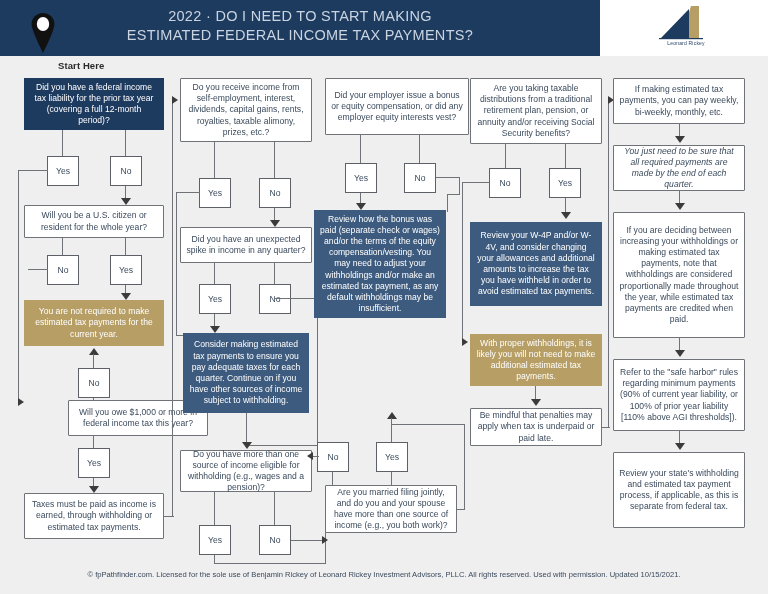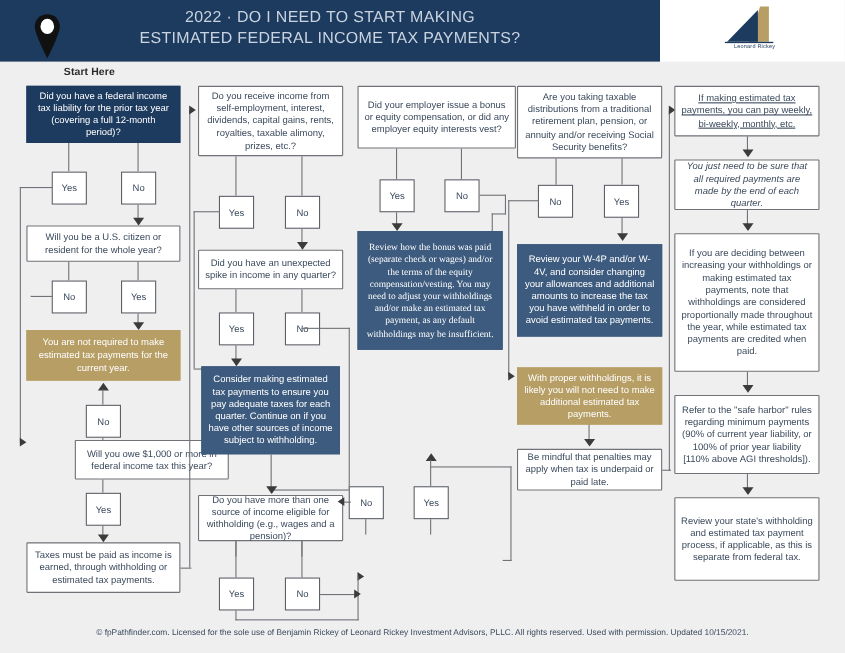--- a/index.html
+++ b/index.html
@@ -220,33 +220,34 @@
   <div class="yn" style="left:404px;top:163px;">No</div>
 
   <div class="ln lnv" style="left:360px;top:193px;height:14px;"></div>
   <div class="arrow-d" style="left:356px;top:203px;"></div>
 
   <div class="ln lnh" style="left:436px;top:177px;width:24px;"></div>
   <div class="ln lnv" style="left:459px;top:177px;height:18px;"></div>
   <div class="ln lnh" style="left:447px;top:194px;width:13px;"></div>
   <div class="ln lnv" style="left:447px;top:194px;height:18px;"></div>
 
-  <div class="node blue" style="left:325px;top:210px;width:132px;height:108px;font-family:Liberation Serif, serif;">Review how the bonus was paid (separate check or wages) and/or the terms of the equity compensation/vesting. You may need to adjust your withholdings and/or make an estimated tax payment, as any default withholdings may be insufficient.</div>
+  <div class="node blue" style="left:314px;top:210px;width:132px;height:108px;">Review how the bonus was paid (separate check or wages) and/or the terms of the equity compensation/vesting. You may need to adjust your withholdings and/or make an estimated tax payment, as any default withholdings may be insufficient.</div>
 
 
   <div class="arrow-u" style="left:387px;top:412px;"></div>
   <div class="ln lnv" style="left:391px;top:418px;height:24px;"></div>
   <div class="yn" style="left:376px;top:442px;">Yes</div>
   <div class="yn" style="left:317px;top:442px;">No</div>
   <div class="ln lnv" style="left:391px;top:472px;height:14px;"></div>
   <div class="ln lnv" style="left:332px;top:472px;height:14px;"></div>
 
   <div class="ln lnh" style="left:311px;top:456px;width:8px;"></div>
   <div class="arrow-l" style="left:307px;top:452px;"></div>
 
+  <div class="node q" style="left:325px;top:485px;width:132px;height:48px;">Are you married filing jointly, and do you and your spouse have more than one source of income (e.g., you both work)?</div>
 
   <div class="ln lnh" style="left:457px;top:509px;width:8px;"></div>
   <div class="ln lnv" style="left:464px;top:424px;height:86px;"></div>
   <div class="ln lnh" style="left:391px;top:424px;width:74px;"></div>
 
   <div class="node q" style="left:470px;top:78px;width:132px;height:66px;">Are you taking taxable distributions from a traditional retirement plan, pension, or annuity and/or receiving Social Security benefits?</div>
   <div class="ln lnv" style="left:505px;top:144px;height:24px;"></div>
   <div class="ln lnv" style="left:565px;top:144px;height:24px;"></div>
   <div class="yn" style="left:489px;top:168px;">No</div>
   <div class="yn" style="left:549px;top:168px;">Yes</div>
@@ -264,21 +265,21 @@
 
   <div class="ln lnv" style="left:535px;top:386px;height:17px;"></div>
   <div class="arrow-d" style="left:531px;top:399px;"></div>
 
   <div class="node q" style="left:470px;top:408px;width:132px;height:38px;">Be mindful that penalties may apply when tax is underpaid or paid late.</div>
 
   <div class="ln lnh" style="left:602px;top:427px;width:8px;"></div>
   <div class="ln lnv" style="left:608px;top:100px;height:328px;"></div>
   <div class="arrow-r" style="left:608px;top:96px;"></div>
 
-  <div class="node q" style="left:613px;top:78px;width:132px;height:46px;text-decoration:underline;">If making estimated tax payments, you can pay weekly, bi-weekly, monthly, etc.</div>
+  <div class="node q" style="left:613px;top:78px;width:132px;height:46px;">If making estimated tax payments, you can pay weekly, bi-weekly, monthly, etc.</div>
   <div class="ln lnv" style="left:679px;top:124px;height:16px;"></div>
   <div class="arrow-d" style="left:675px;top:136px;"></div>
 
   <div class="node q" style="left:613px;top:145px;width:132px;height:46px;font-style:italic;">You just need to be sure that all required payments are made by the end of each quarter.</div>
   <div class="ln lnv" style="left:679px;top:191px;height:16px;"></div>
   <div class="arrow-d" style="left:675px;top:203px;"></div>
 
   <div class="node q" style="left:613px;top:212px;width:132px;height:126px;">If you are deciding between increasing your withholdings or making estimated tax payments, note that withholdings are considered proportionally made throughout the year, while estimated tax payments are credited when paid.</div>
   <div class="ln lnv" style="left:679px;top:338px;height:16px;"></div>
   <div class="arrow-d" style="left:675px;top:350px;"></div>

